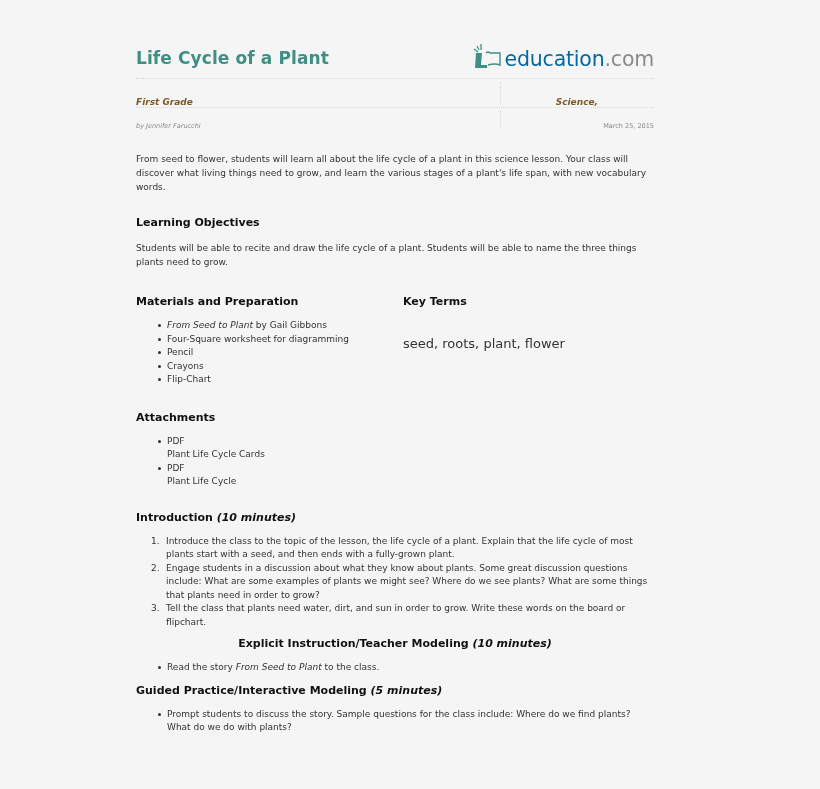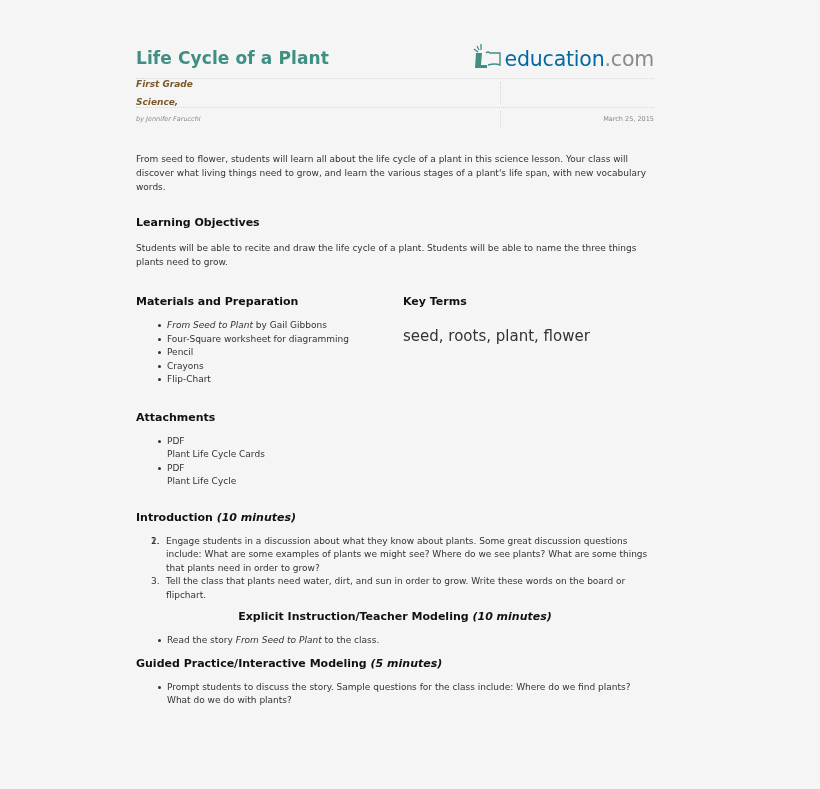--- a/index.html
+++ b/index.html
@@ -36,22 +36,22 @@
     letter-spacing: -0.2px;
   }
   .logo .edu { color: #0369a1; }
   .logo .com { color: #8a8a8a; }
   .logo svg { margin-right: 2px; margin-bottom: 2px; }
   .meta-row {
     display: flex; justify-content: space-between;
     border-bottom: 1px dotted #d8d8d8;
     position: relative;
   }
-  .meta-row.r1 { height: 28px; align-items: flex-start; flex-direction: column; }
-  .meta-row.r2 { height: 22px; align-items: center; border-bottom: none; }
+  .meta-row.r1 { height: 28px; align-items: flex-end; }
+  .meta-row.r2 { height: 22px; align-items: flex-end; border-bottom: none; }
   .meta-row .vsep {
     position: absolute; left: 364px; top: 3px; bottom: 3px;
     border-left: 1px dotted #d8d8d8;
   }
   .grade, .subject {
     font-size: 9px; font-weight: bold; font-style: italic; color: #7a5a2a;
   }
   .subject { margin-right: 56px; }
   .author, .date { font-size: 6.5px; color: #888; }
   .author { font-style: italic; }
@@ -72,21 +72,21 @@
   .col-right { }
   ul, ol { margin: 0; padding: 0; }
   .bullets { list-style: none; margin-top: 11px; padding-left: 22px; }
   .bullets li {
     font-size: 9px; line-height: 13.5px; color: #333; position: relative; padding-left: 9px;
   }
   .bullets li::before {
     content: ""; position: absolute; left: 0; top: 5px;
     width: 3px; height: 3px; border-radius: 50%; background: #333;
   }
-  .kt-text { margin-top: 19px; font-size: 15px; color: #333; }
+  .kt-text { margin-top: 28px; font-size: 13px; color: #333; }
   .attach-title { margin-top: 24px; }
   .attach-list { margin-top: 11px; }
   .intro-title { margin-top: 22px; }
   .numbered { list-style: none; margin-top: 11px; padding-left: 15px; }
   .numbered li {
     font-size: 9px; line-height: 13.5px; color: #333; position: relative; padding-left: 15px;
   }
   .numbered li .num { position: absolute; left: 0; top: 0; }
   .eim-title { margin-top: 8px; text-align: center; }
   .eim-list { }
@@ -154,21 +154,21 @@
       <div>Plant Life Cycle Cards</div>
     </li>
     <li>
       <div>PDF</div>
       <div>Plant Life Cycle</div>
     </li>
   </ul>
 
   <h2 class="intro-title"><span>Introduction</span> <em>(10 minutes)</em></h2>
   <ol class="numbered">
-    <li><span class="num">1.</span></li>
+    <li><span class="num">1.</span><span>Introduce the class to the topic of the lesson, the life cycle of a plant. Explain that the life cycle of most plants start with a seed, and then ends with a fully-grown plant.</span></li>
     <li><span class="num">2.</span><span>Engage students in a discussion about what they know about plants. Some great discussion questions include: What are some examples of plants we might see? Where do we see plants? What are some things that plants need in order to grow?</span></li>
     <li><span class="num">3.</span><span>Tell the class that plants need water, dirt, and sun in order to grow. Write these words on the board or flipchart.</span></li>
   </ol>
 
   <h2 class="eim-title"><span>Explicit Instruction/Teacher Modeling</span> <em>(10 minutes)</em></h2>
   <ul class="bullets eim-list">
     <li><span>Read the story </span><i class="ital">From Seed to Plant</i><span> to the class.</span></li>
   </ul>
 
   <h2 class="gp-title"><span>Guided Practice/Interactive Modeling</span> <em>(5 minutes)</em></h2>

